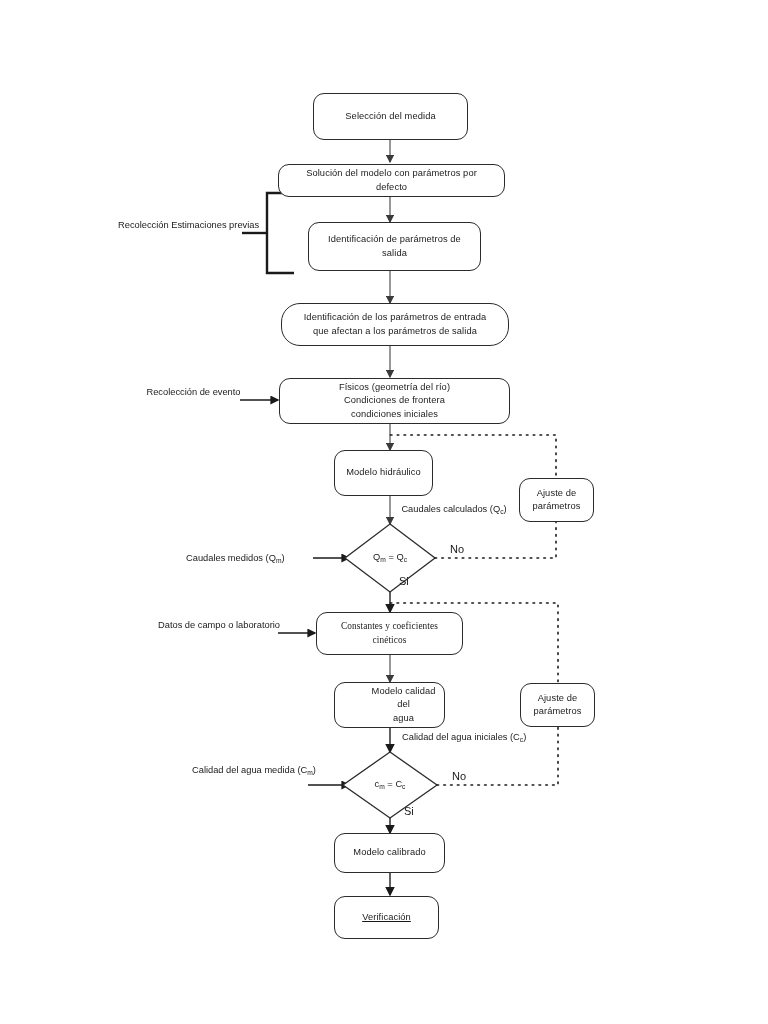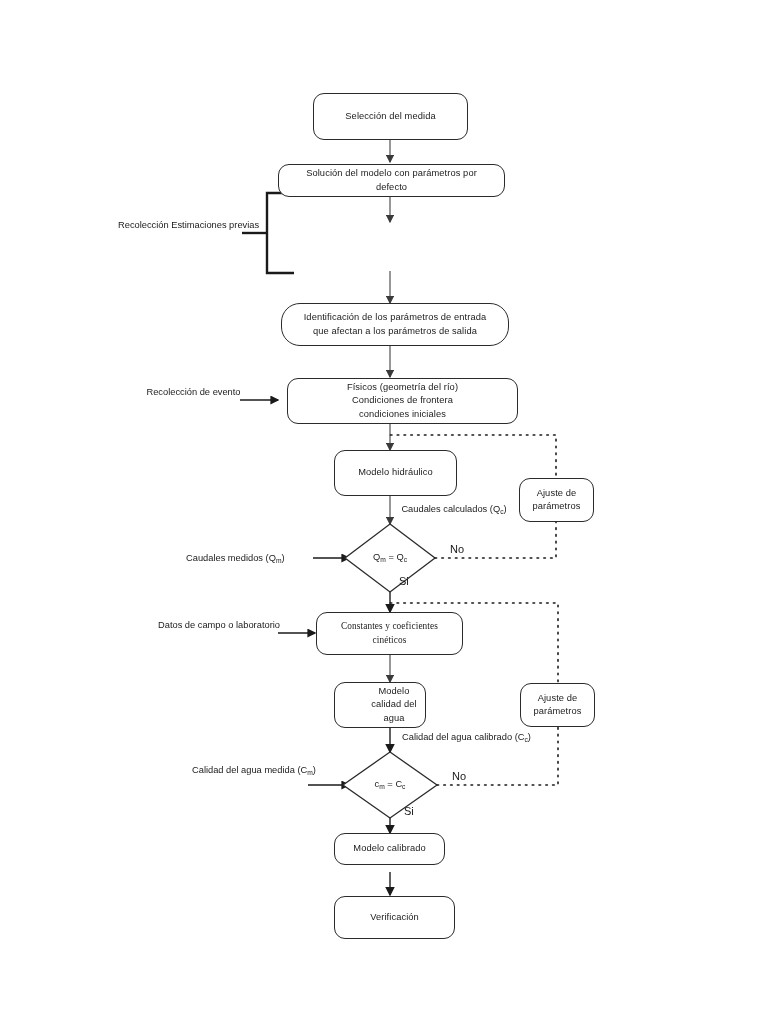--- a/index.html
+++ b/index.html
@@ -132,73 +132,79 @@
     <span class="txt">Selección del medida</span>
   </div>
 
   <div class="node" style="left:278px; top:164px; width:227px; height:33px;">
     <span>
       <span class="txt">Solución del modelo con parámetros por</span>
       <span class="txt">defecto</span>
     </span>
   </div>
 
+  <div class="node" style="left:308px; top:222px; width:173px; height:49px;">
+    <span>
+      <span class="txt">Identificación de parámetros de</span>
+      <span class="txt">salida</span>
+    </span>
+  </div>
 
   <div class="node" style="left:281px; top:303px; width:228px; height:43px;border-radius:19px;">
     <span>
       <span class="txt">Identificación de los parámetros de entrada</span>
       <span class="txt">que afectan a los parámetros de salida</span>
     </span>
   </div>
 
-  <div class="node" style="left:279px; top:378px; width:231px; height:46px;margin-left:8px;">
+  <div class="node" style="left:279px; top:378px; width:231px; height:46px;">
     <span>
       <span class="txt">Físicos (geometría del río)</span>
       <span class="txt">Condiciones de frontera</span>
       <span class="txt">condiciones iniciales</span>
     </span>
   </div>
 
-  <div class="node" style="left:334px; top:450px; width:123px; height:46px;">
+  <div class="node" style="left:334px; top:450px; width:99px; height:46px;">
     <span class="txt">Modelo hidráulico</span>
   </div>
 
   <div class="node" style="left:519px; top:478px; width:75px; height:44px;">
     <span>
       <span class="txt">Ajuste de</span>
       <span class="txt">parámetros</span>
     </span>
   </div>
 
   <div class="node" style="left:316px; top:612px; width:147px; height:43px;font-family:Liberation Serif, serif;">
     <span>
       <span class="txt">Constantes y coeficientes</span>
       <span class="txt">cinéticos</span>
     </span>
   </div>
 
-  <div class="node" style="left:334px; top:682px; width:92px; height:46px;padding-left:34px;">
+  <div class="node" style="left:334px; top:682px; width:111px; height:46px;padding-left:34px;">
     <span>
       <span class="txt">Modelo calidad del</span>
       <span class="txt">agua</span>
     </span>
   </div>
 
   <div class="node" style="left:520px; top:683px; width:75px; height:44px;">
     <span>
       <span class="txt">Ajuste de</span>
       <span class="txt">parámetros</span>
     </span>
   </div>
 
-  <div class="node" style="left:334px; top:833px; width:111px; height:32px;">
+  <div class="node" style="left:334px; top:833px; width:111px; height:40px;">
     <span class="txt">Modelo calibrado</span>
   </div>
 
-  <div class="node" style="left:334px; top:896px; width:121px; height:43px;">
+  <div class="node" style="left:334px; top:896px; width:105px; height:43px;text-decoration:underline;">
     <span class="txt">Verificación</span>
   </div>
 
   <div class="dtext" style="left:345px; top:552px; width:90px;">
     <span>Q</span><sub>m</sub>
     <span>=</span>
     <span>Q</span><sub>c</sub>
   </div>
 
   <div class="dtext" style="left:345px; top:779px; width:90px;">
@@ -231,21 +237,21 @@
     <span class="txt"><span>medida (C</span><sub>m</sub><span>)</span></span>
   </div>
 
   <div class="edgelabel" style="left:398px; top:503px; width:112px;">
     <span class="txt">Caudales</span>
     <span class="txt"><span>calculados (Q</span><sub>c</sub><span>)</span></span>
   </div>
 
   <div class="edgelabel" style="left:402px; top:731px; width:118px;">
     <span class="txt">Calidad del agua</span>
-    <span class="txt"><span>calibrado (C</span><sub>c</sub><span>)</span></span>
+    <span class="txt"><span>iniciales (C</span><sub>c</sub><span>)</span></span>
   </div>
 
   <div class="branchlabel" style="left:450px; top:543px;">
     <span>No</span>
   </div>
   <div class="branchlabel" style="left:399px; top:575px;">
     <span>Si</span>
   </div>
   <div class="branchlabel" style="left:452px; top:770px;">
     <span>No</span>

